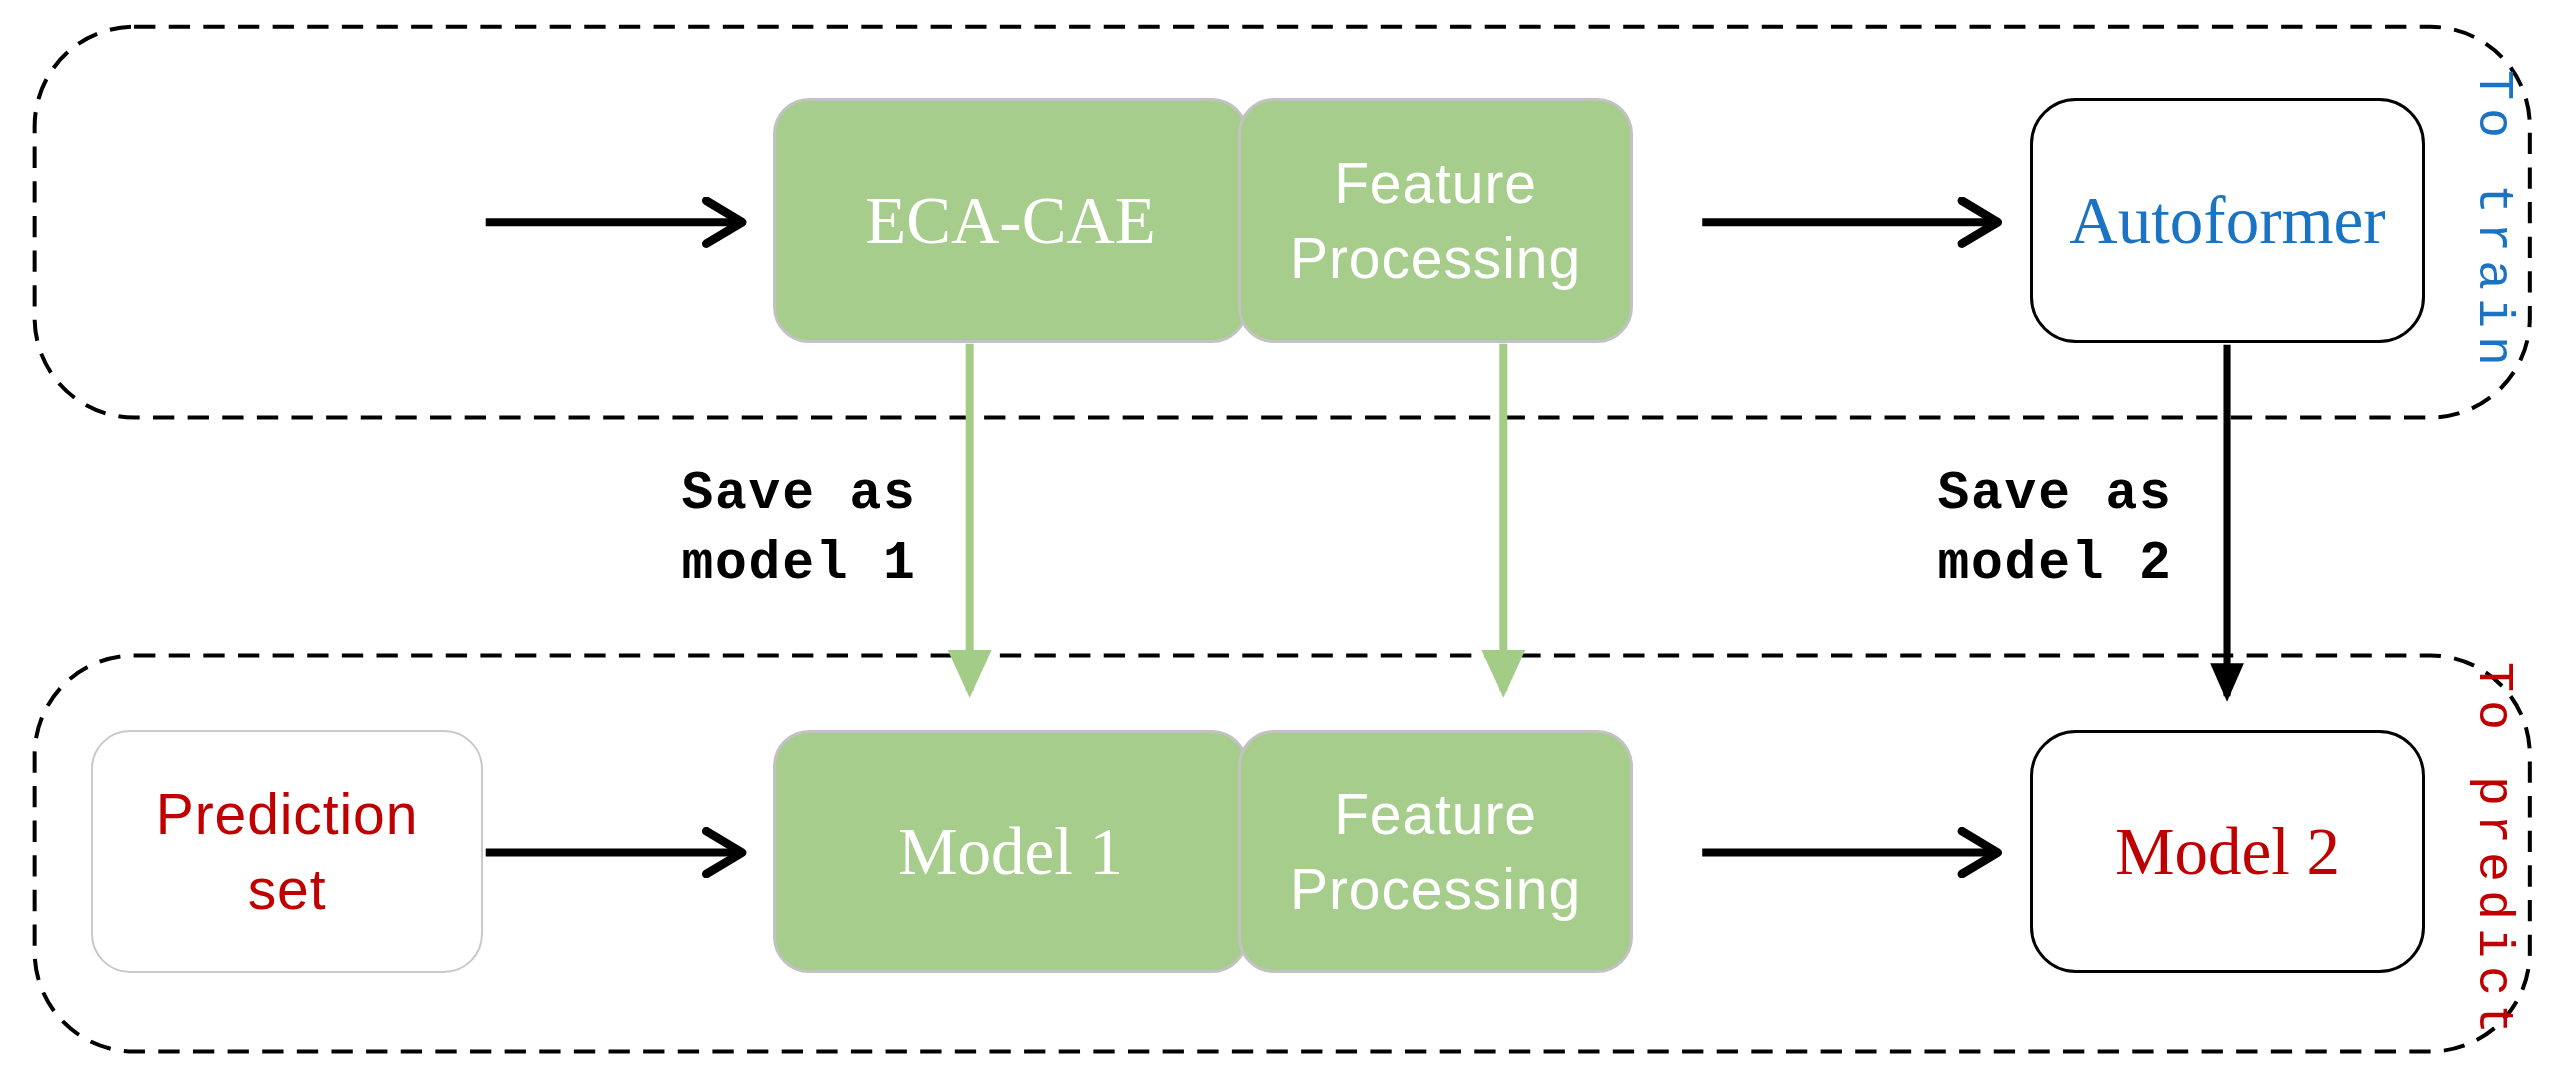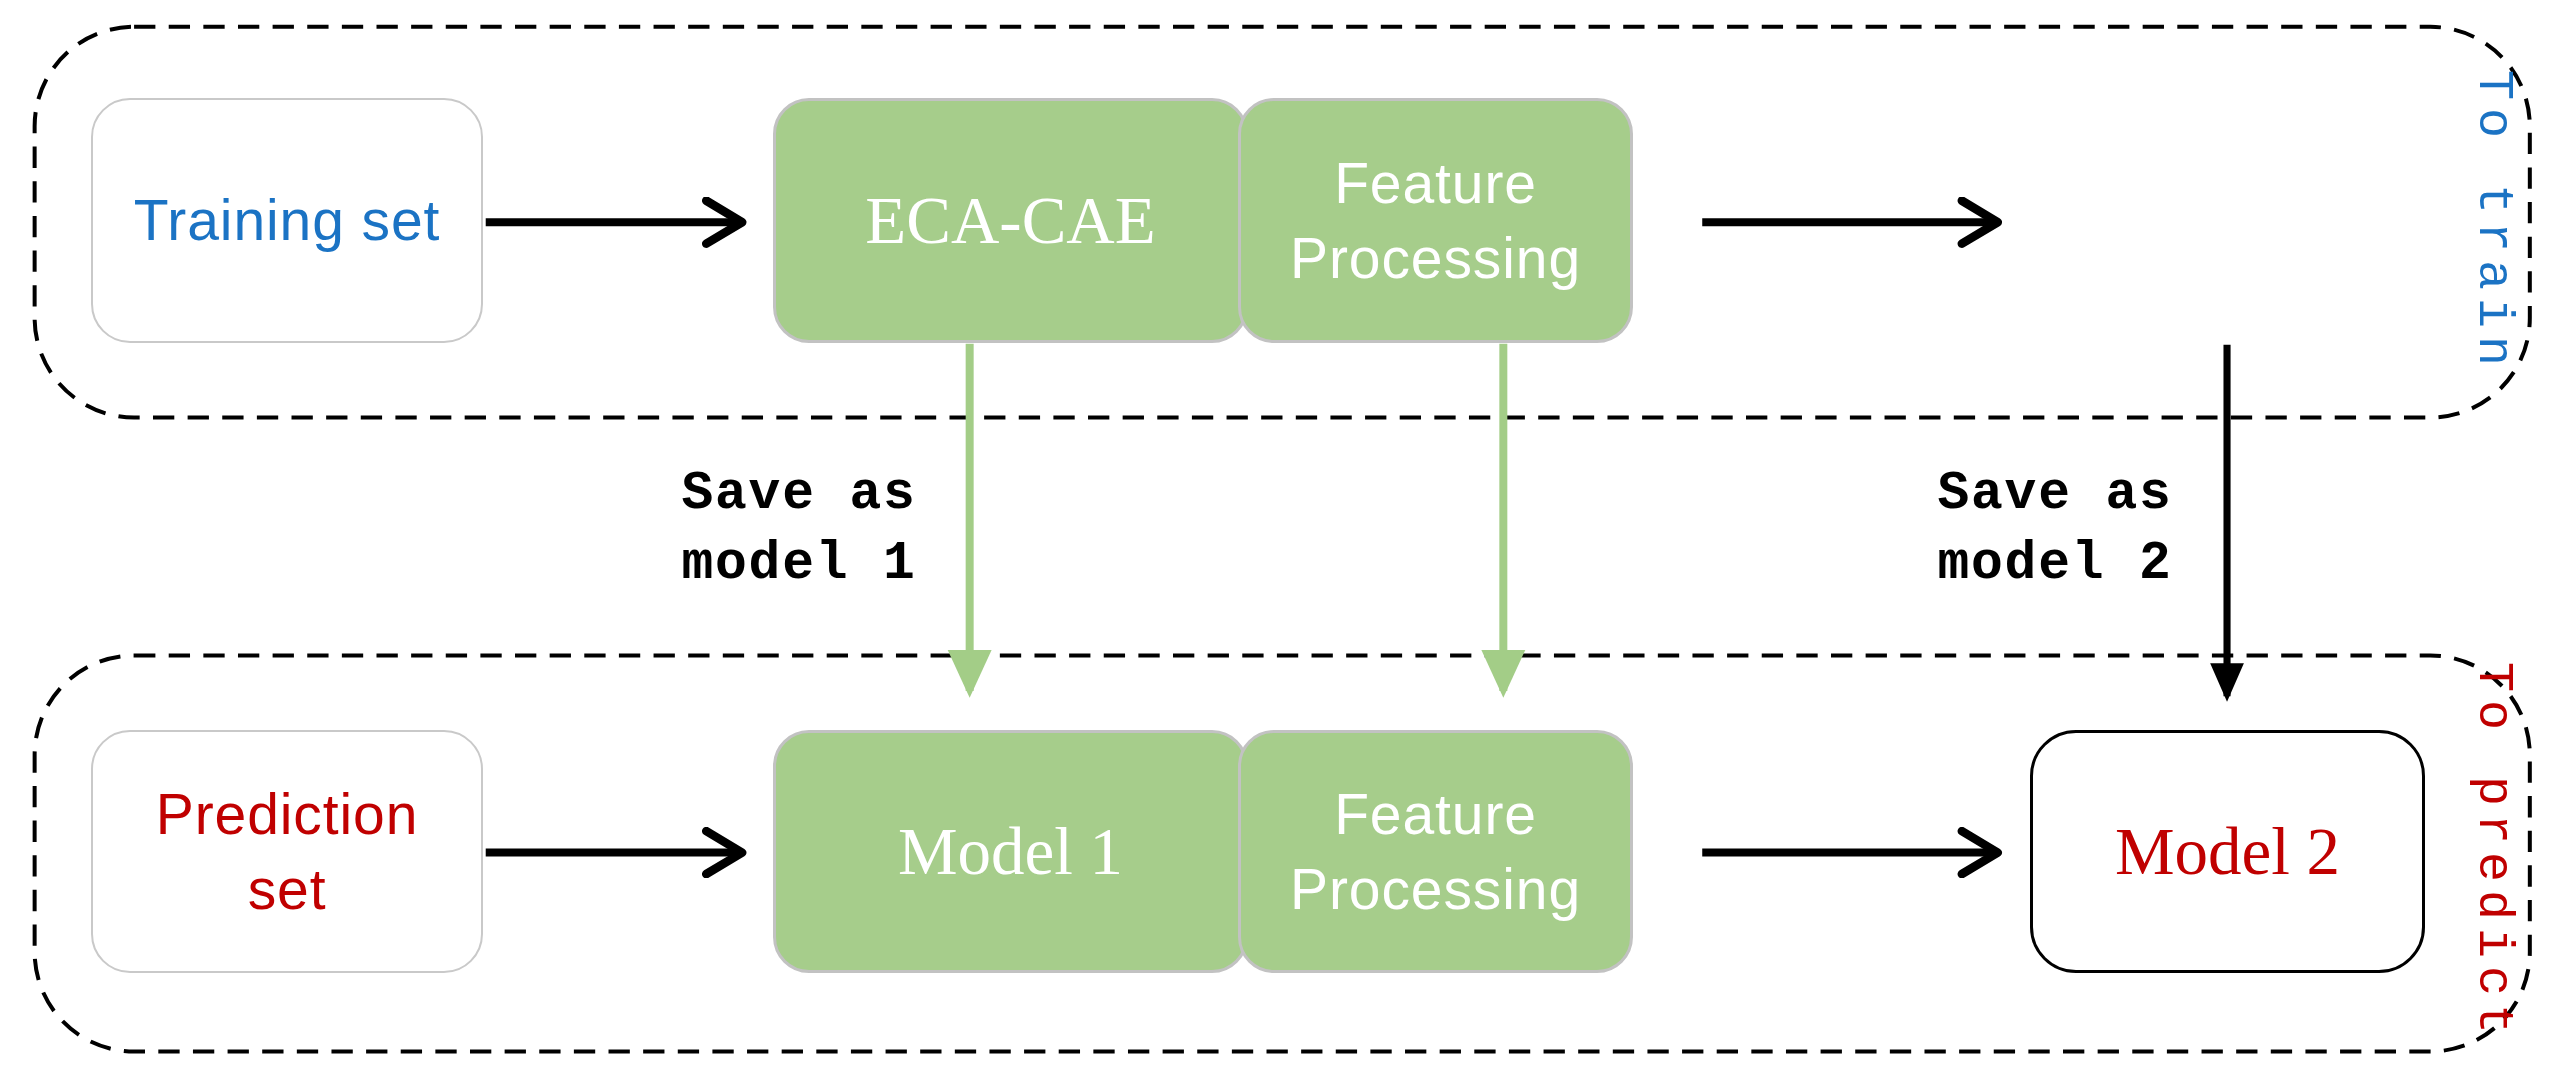--- a/index.html
+++ b/index.html
@@ -96,28 +96,28 @@
 
     <line class="hline" x1="547" y1="960" x2="830" y2="960" marker-end="url(#chevron-black)"></line>
     <line class="hline" x1="1317" y1="960" x2="1428" y2="960" marker-end="url(#chevron-black)"></line>
     <line class="hline" x1="1917" y1="960" x2="2244" y2="960" marker-end="url(#chevron-black)"></line>
 
     <line class="vline-green" x1="1092" y1="387" x2="1092" y2="778" marker-end="url(#tri-green)"></line>
     <line class="vline-green" x1="1693" y1="387" x2="1693" y2="778" marker-end="url(#tri-green)"></line>
     <line class="vline-black" x1="2508" y1="388" x2="2508" y2="784" marker-end="url(#tri-black)"></line>
   </svg>
 
-  <div class="node row1 col1 white-gray-box">
-    <span class="sans blue-text">Training set</span>
-  </div>
   <div class="node row1 col2 green-box">
     <span class="serif white-text">ECA-CAE</span>
   </div>
   <div class="node row1 col3 green-box">
     <span class="sans white-text">Feature Processing</span>
+  </div>
+  <div class="node row1 col4 white-black-box">
+    <span class="serif blue-text">Autoformer</span>
   </div>
 
   <div class="node row2 col1 white-gray-box">
     <span class="sans red-text narrow">Prediction set</span>
   </div>
   <div class="node row2 col2 green-box">
     <span class="serif white-text">Model 1</span>
   </div>
   <div class="node row2 col3 green-box">
     <span class="sans white-text">Feature Processing</span>

